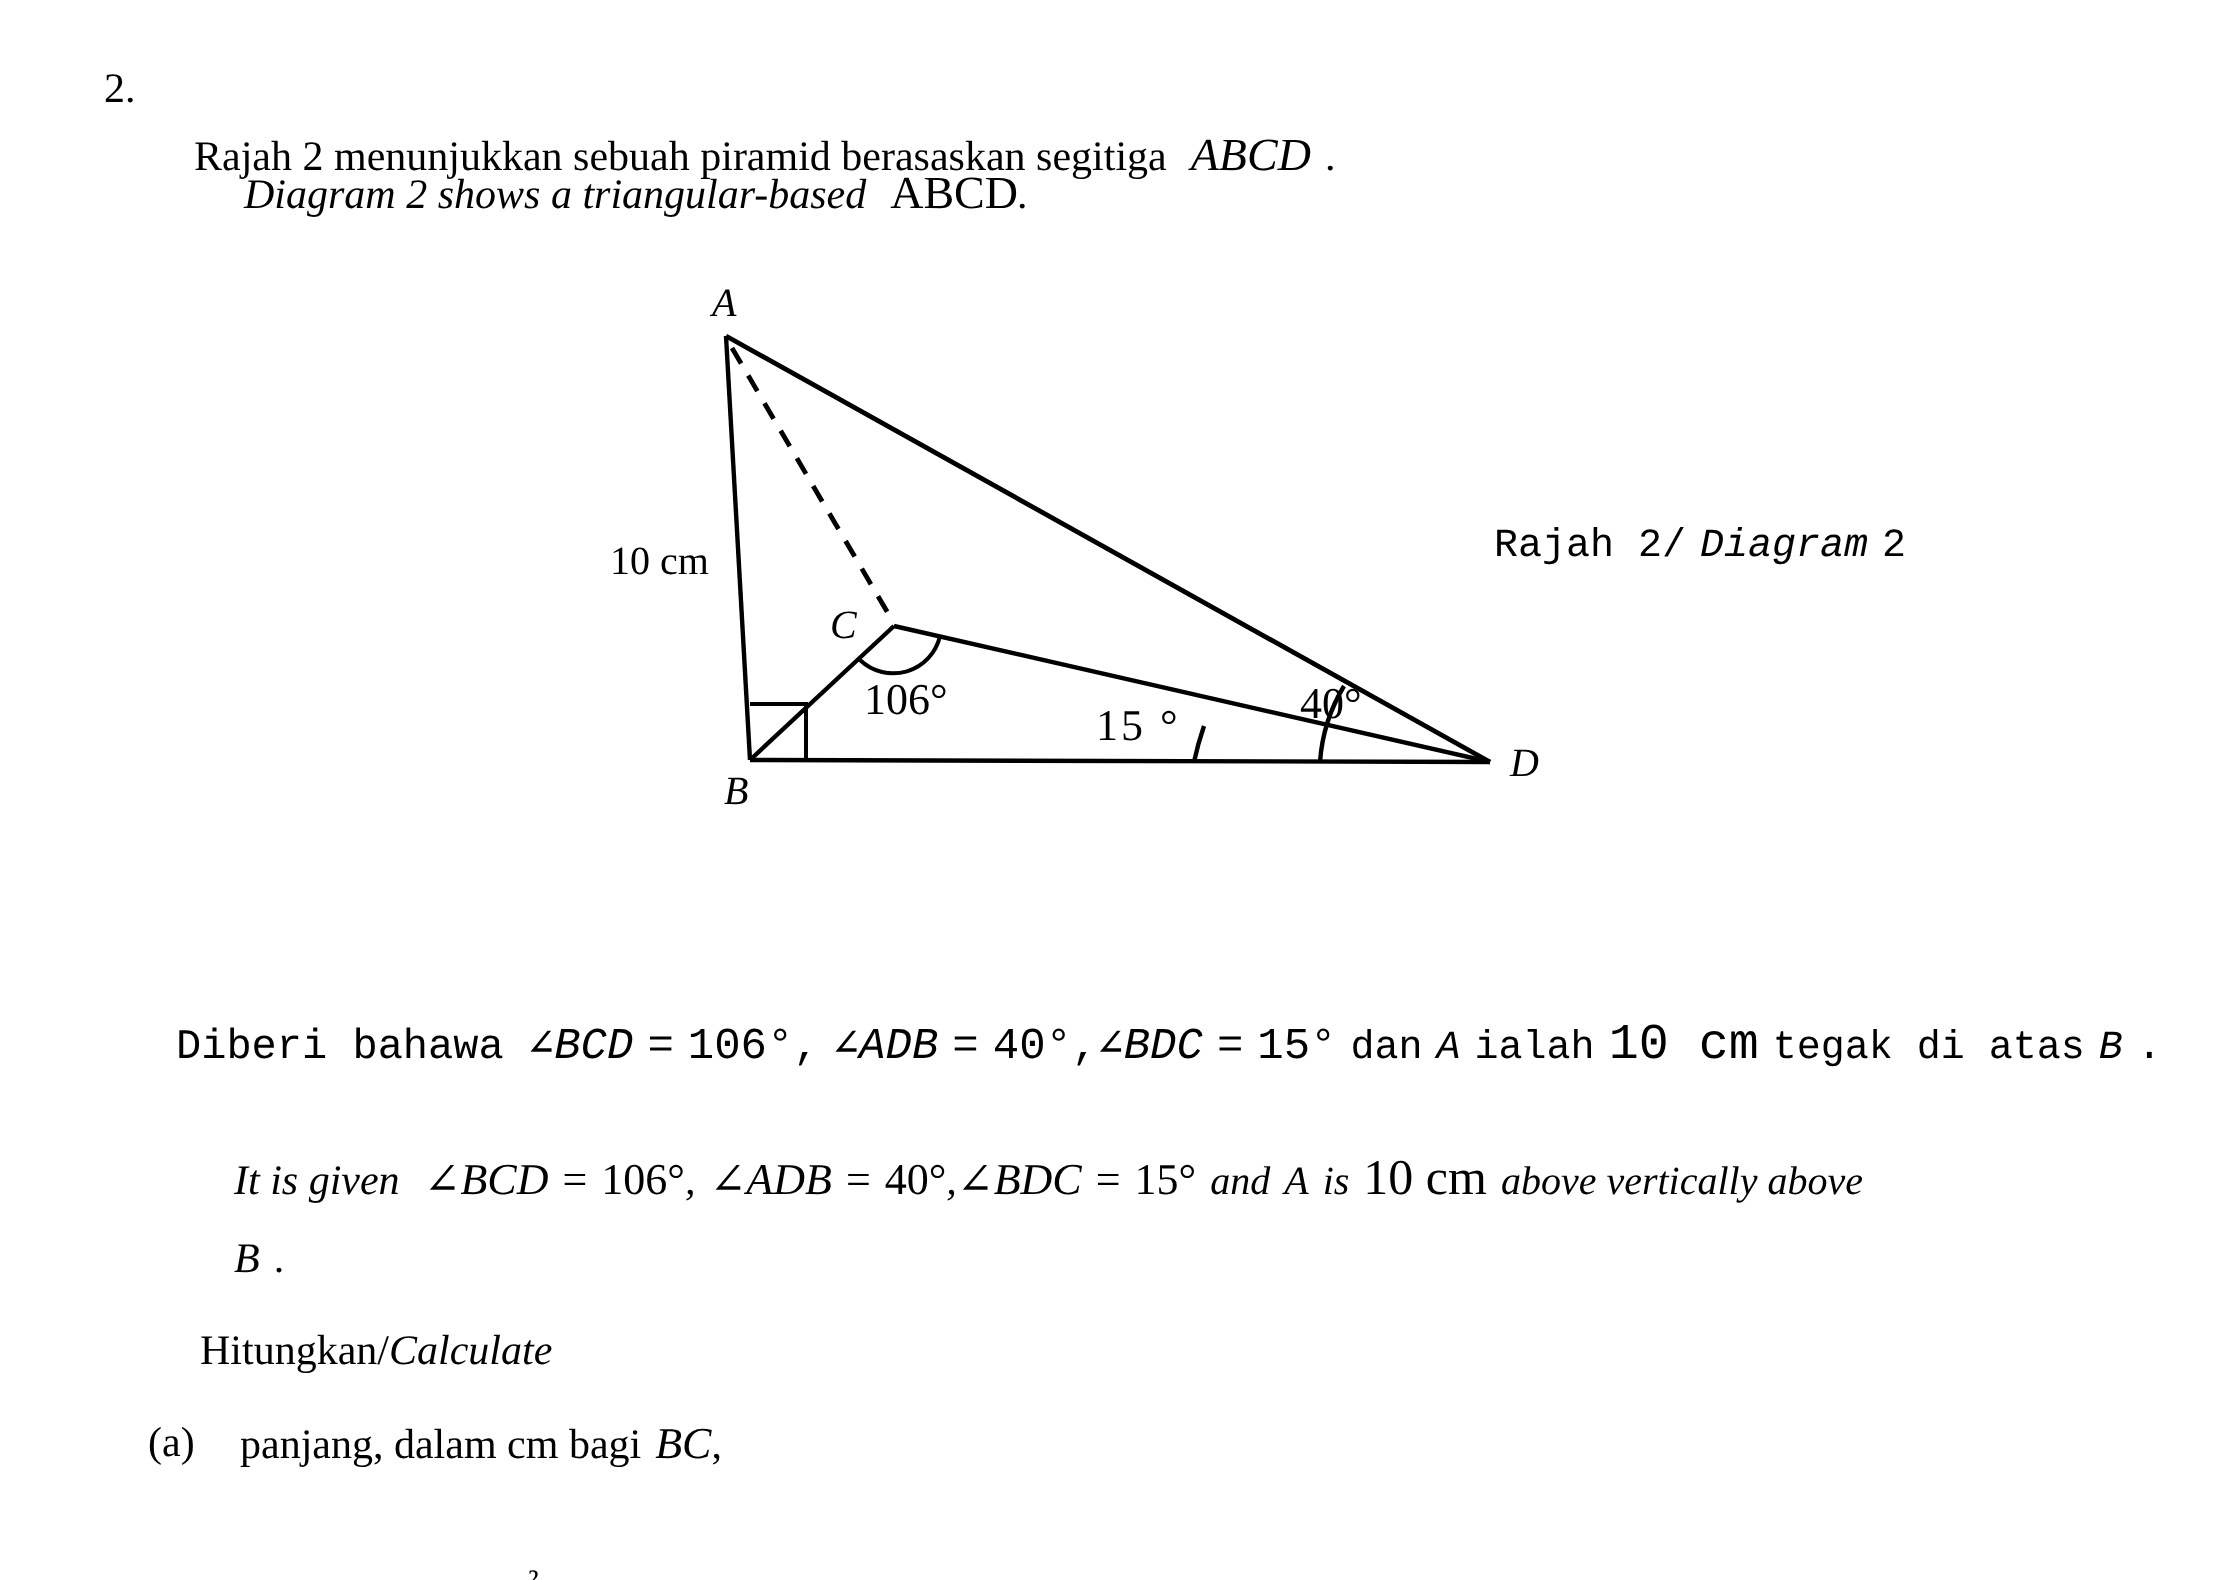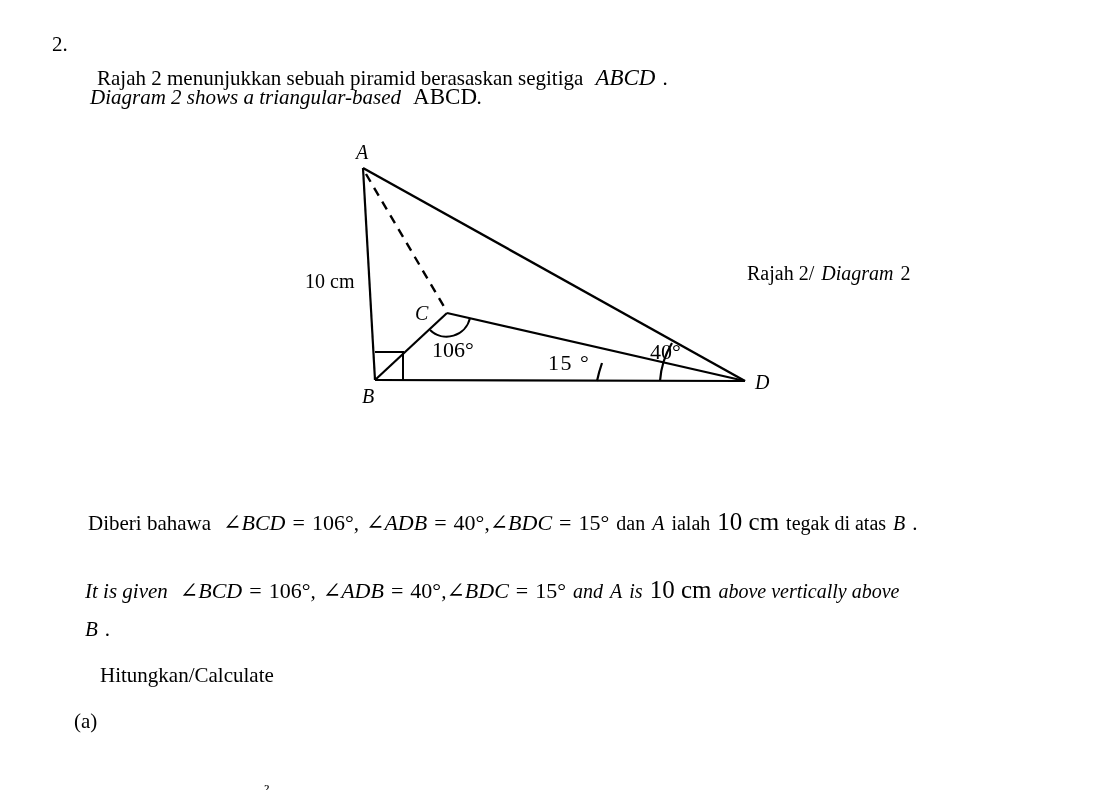--- a/index.html
+++ b/index.html
@@ -15,21 +15,21 @@
     font-family: "Liberation Serif", "DejaVu Serif", serif;
     color: #000000;
   }
   .page { position: relative; width: 1119px; height: 790px; }
 
   .abs { position: absolute; white-space: nowrap; }
 
   
   .q-num      { font-size: 21px; }
   .line-my    { font-size: 21px; }
-  .line-en    { font-size: 21px; font-style: italic; }
+  .line-en    { font-size: 21px; font-style: italic; margin-left: 32px; }
   .mathit     { font-style: italic; font-size: 22px; }
   .mathit-lg  { font-style: italic; font-size: 23px; }
   .upright    { font-style: normal; }
   .big-num    { font-size: 25px; font-style: normal; }
   .sm-gap     { display: inline-block; width: 7px; }
   .gap-wide   { display: inline-block; width: 12px; }
 
   
   .vlabel { font-style: italic; font-size: 20px; }
   .anglelabel { font-size: 22px; }
@@ -79,39 +79,42 @@
   <div class="abs vlabel" style="left:362px; top:385px;">B</div>
   <div class="abs vlabel" style="left:415px; top:302px;">C</div>
   <div class="abs vlabel" style="left:755px; top:371px;">D</div>
 
   <div class="abs cmlabel" style="left:305px; top:270px;">10 cm</div>
 
   <div class="abs anglelabel" style="left:432px; top:337px;">106°</div>
   <div class="abs anglelabel-sp" style="left:548px; top:350px;">15 °</div>
   <div class="abs anglelabel" style="left:650px; top:339px;">40°</div>
 
-  <div class="abs caption" style="left:747px; top:262px;">
+  <div class="abs caption" style="left:747px; top:262px;font-family:Liberation Mono, monospace;">
     <span>Rajah 2/</span><span class="sm-gap"></span><span style="font-style:italic;">Diagram</span><span class="sm-gap"></span><span>2</span>
   </div>
 
-  <div class="abs line-my" style="left:88px; top:508px;">
+  <div class="abs line-my" style="left:88px; top:508px;font-family:Liberation Mono, monospace;">
     <span>Diberi bahawa</span><span class="gap-wide"></span><span class="mathit">∠BCD</span><span class="sm-gap"></span><span class="upright" style="font-size:22px;">=</span><span class="sm-gap"></span><span class="upright" style="font-size:22px;">106°</span><span>,</span><span class="sm-gap"></span><span class="mathit">∠ADB</span><span class="sm-gap"></span><span class="upright" style="font-size:22px;">=</span><span class="sm-gap"></span><span class="upright" style="font-size:22px;">40°</span><span>,</span><span class="mathit">∠BDC</span><span class="sm-gap"></span><span class="upright" style="font-size:22px;">=</span><span class="sm-gap"></span><span class="upright" style="font-size:22px;">15°</span><span class="sm-gap"></span><span style="font-size:20px;">dan</span><span class="sm-gap"></span><span style="font-style:italic;font-size:20px;">A</span><span class="sm-gap"></span><span style="font-size:20px;">ialah</span><span class="sm-gap"></span><span class="big-num">10 cm</span><span class="sm-gap"></span><span style="font-size:20px;">tegak di atas</span><span class="sm-gap"></span><span style="font-style:italic;font-size:20px;">B</span><span class="sm-gap"></span><span>.</span>
   </div>
 
   <div class="abs line-en" style="left:85px; top:576px;">
     <span>It is given</span><span class="gap-wide"></span><span class="mathit">∠BCD</span><span class="sm-gap"></span><span class="upright" style="font-size:22px;">=</span><span class="sm-gap"></span><span class="upright" style="font-size:22px;">106°</span><span>,</span><span class="sm-gap"></span><span class="mathit">∠ADB</span><span class="sm-gap"></span><span class="upright" style="font-size:22px;">=</span><span class="sm-gap"></span><span class="upright" style="font-size:22px;">40°</span><span>,</span><span class="mathit">∠BDC</span><span class="sm-gap"></span><span class="upright" style="font-size:22px;">=</span><span class="sm-gap"></span><span class="upright" style="font-size:22px;">15°</span><span class="sm-gap"></span><span style="font-size:20px;">and</span><span class="sm-gap"></span><span style="font-size:20px;">A</span><span class="sm-gap"></span><span style="font-size:20px;">is</span><span class="sm-gap"></span><span class="big-num">10 cm</span><span class="sm-gap"></span><span style="font-size:20px;">above vertically above</span>
   </div>
 
   <div class="abs line-en" style="left:85px; top:617px;">
     <span>B</span><span class="sm-gap"></span><span style="font-style:normal;">.</span>
   </div>
 
   <div class="abs" style="left:100px; top:663px; font-size:21px;">
-    <span>Hitungkan/</span><span style="">Calculate</span>
+    <span>Hitungkan/</span><span style="font-style:italic;">Calculate</span>
   </div>
 
   <div class="abs q-num" style="left:74px; top:709px;">(a)</div>
 
+  <div class="abs line-my" style="left:120px; top:709px;">
+    <span>panjang, dalam cm bagi</span><span class="sm-gap"></span><span class="mathit">BC</span><span>,</span>
+  </div>
 
 
   <div class="abs" style="left:264px; top:781px; font-size:18px; overflow:hidden; height:9px;">²</div>
 
 </div>
 
 </body></html>

